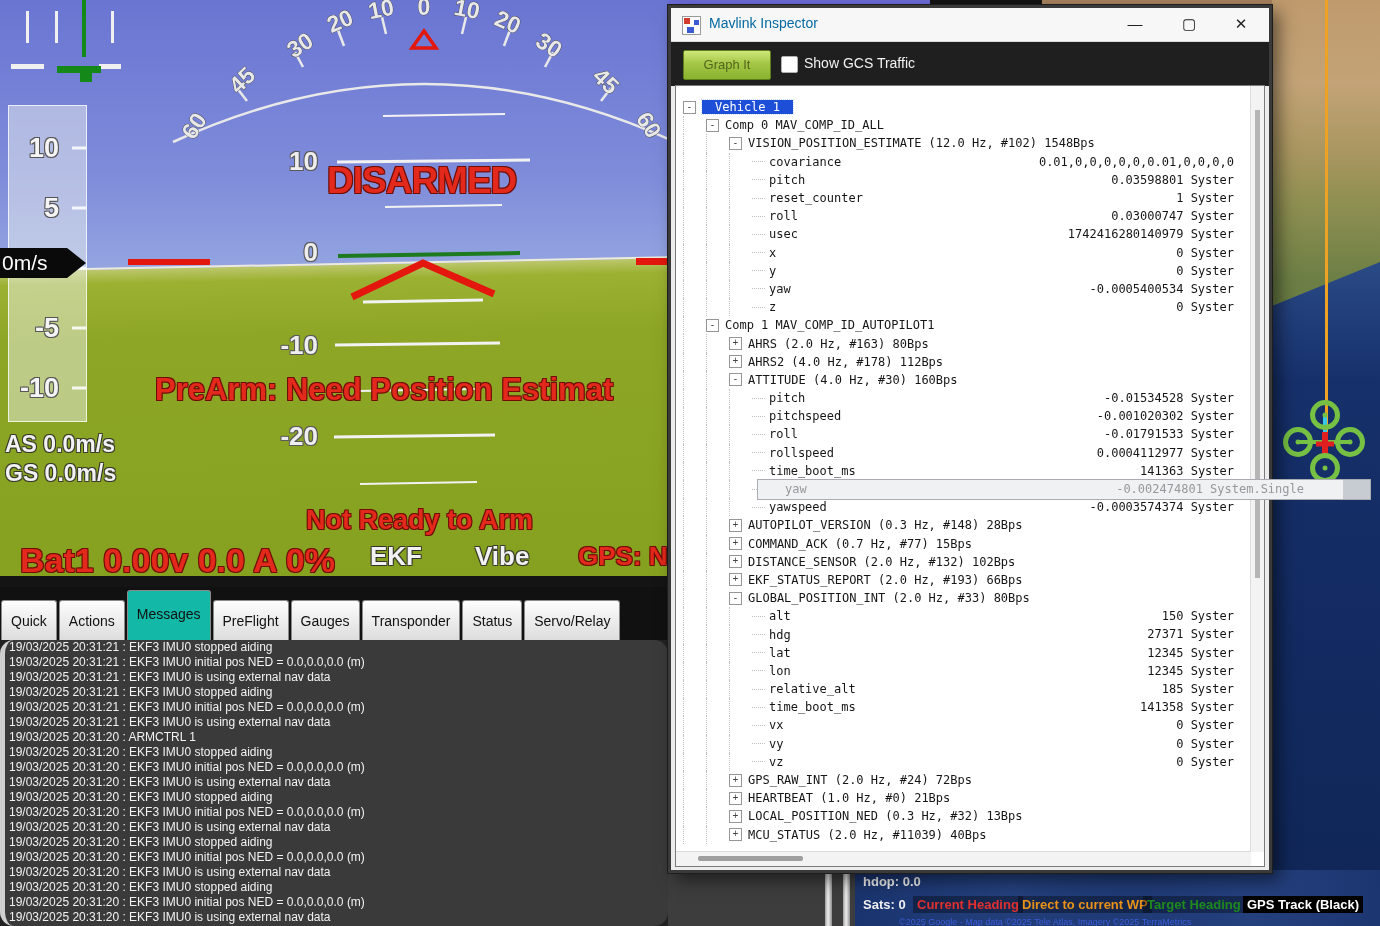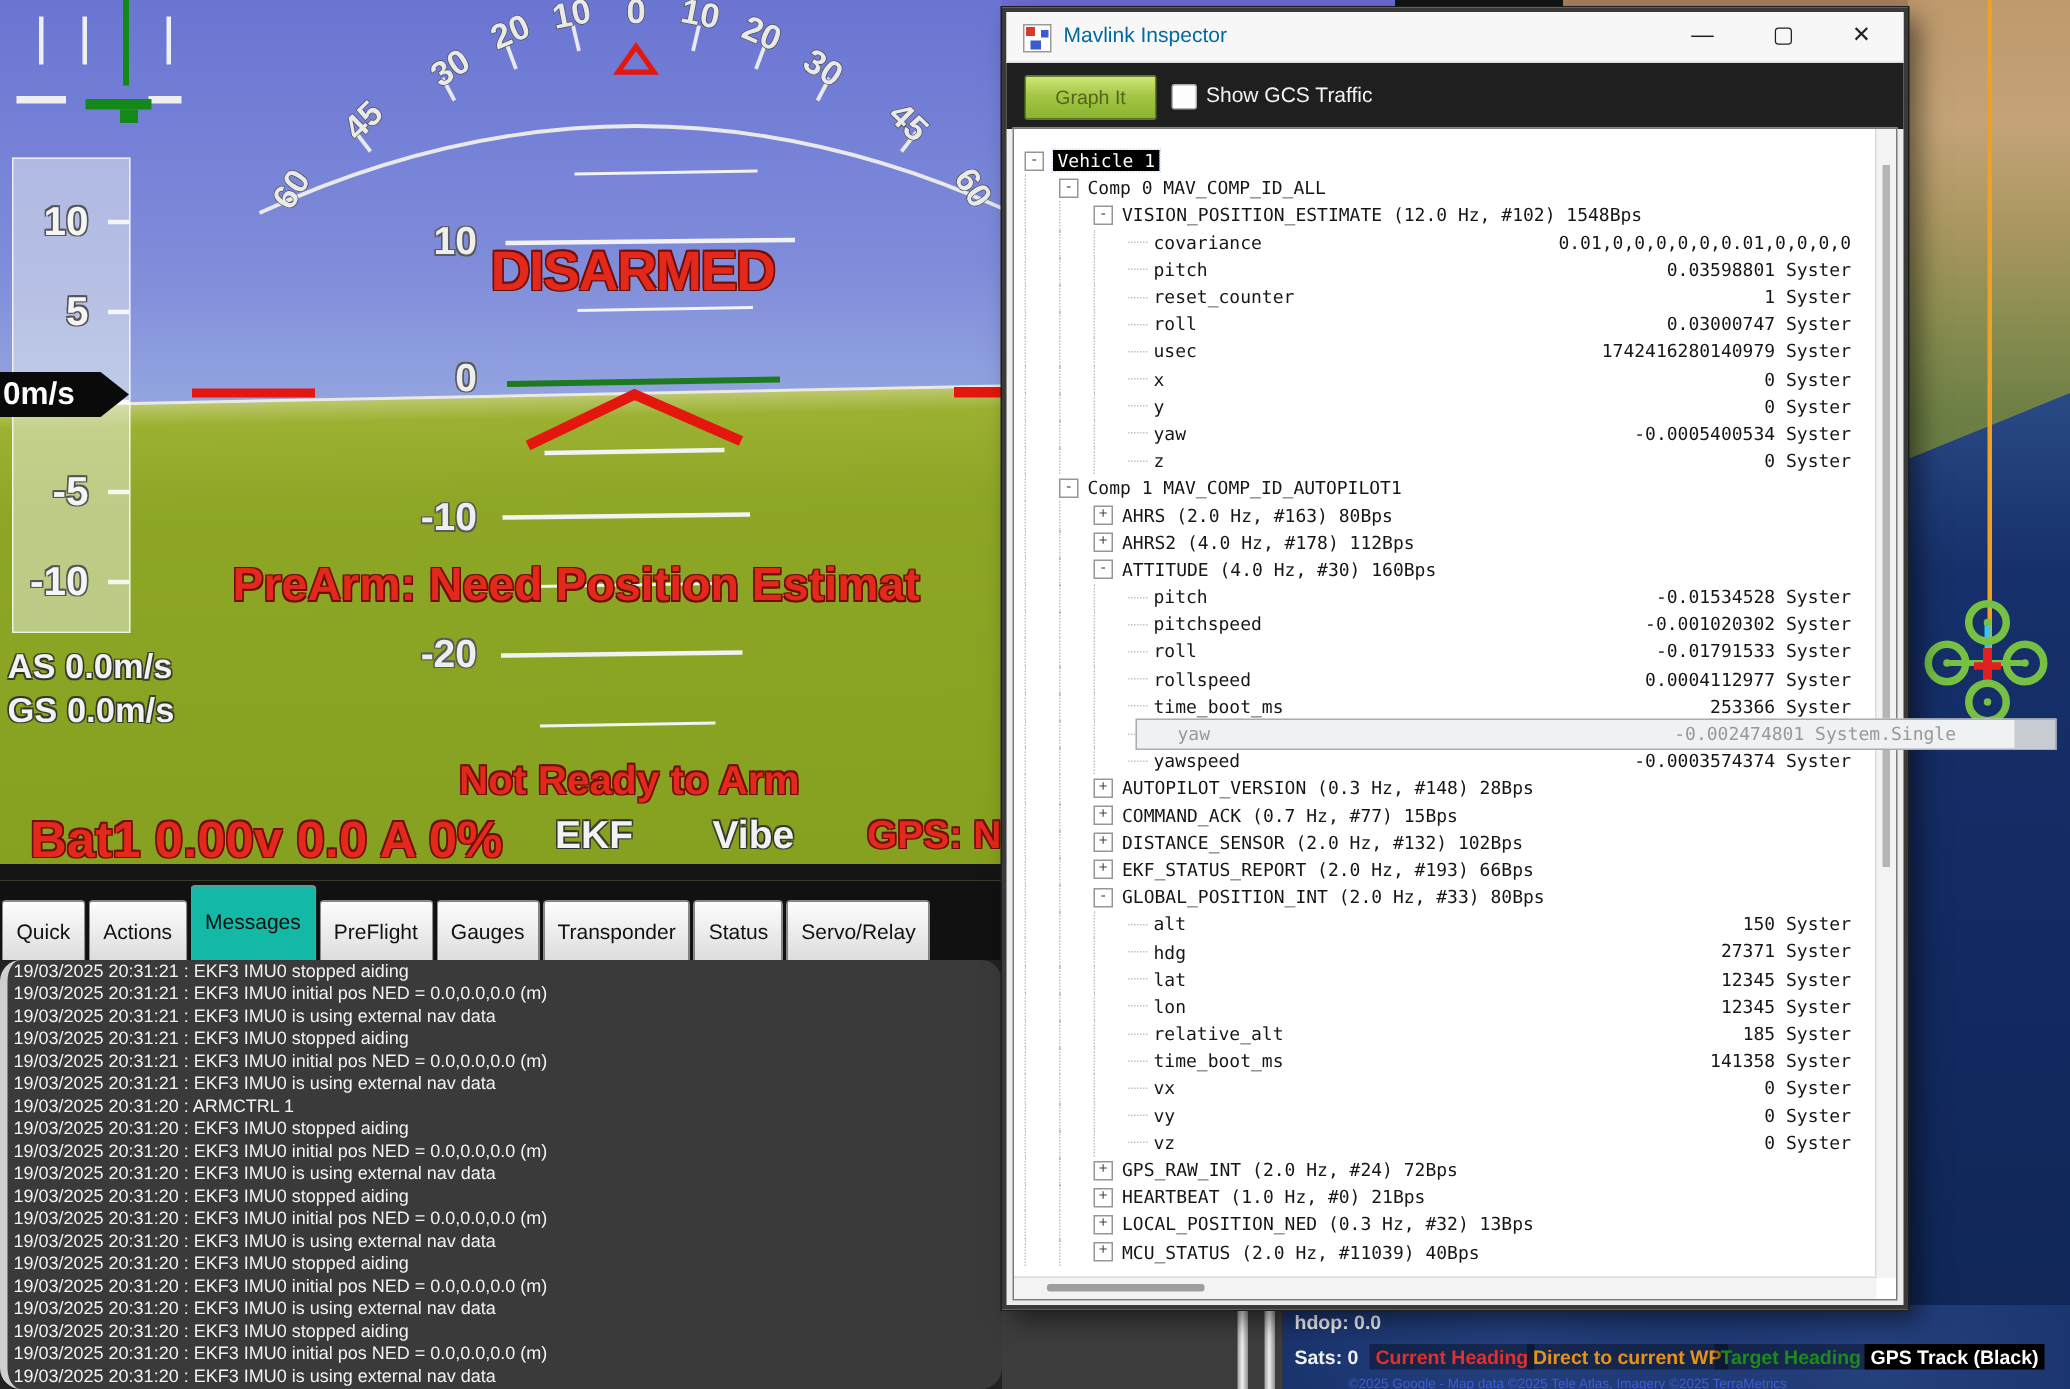--- a/index.html
+++ b/index.html
@@ -19,21 +19,21 @@
   .red{color:#e3281c;text-shadow:-1px -1px 0 #6e0e06,1px -1px 0 #6e0e06,-1px 1px 0 #6e0e06,1px 1px 0 #6e0e06;}
   .white{color:#f2f2f2;}
   
   #speedtape{position:absolute;left:8px;top:105px;width:77px;height:315px;
              background:rgba(240,244,238,.48);border:1px solid rgba(255,255,255,.75);}
   .tapenum{position:absolute;left:0;width:50px;text-align:right;font-weight:bold;font-size:27px;color:#f5f5f5;
            text-shadow:-1px -1px 0 #555,1px -1px 0 #555,-1px 1px 0 #555,1px 1px 0 #555;transform:translateY(-50%);}
   .tapetick{position:absolute;left:63px;width:14px;height:3px;background:rgba(255,255,255,.85);transform:translateY(-50%);}
   #speedpointer{position:absolute;left:0;top:248px;width:86px;height:30px;background:#0a0a0a;
                 clip-path:polygon(0 0,78% 0,100% 50%,78% 100%,0 100%);
-                color:#fff;font-weight:bold;font-size:21px;line-height:30px;padding-left:2px;box-sizing:border-box;}
+                color:#fff;font-weight:normal;font-size:21px;line-height:30px;padding-left:2px;box-sizing:border-box;}
   
   .htick{position:absolute;background:#f0f0f0;}
   .hgreen{position:absolute;background:#15881a;}
   
   .pitchnum{position:absolute;width:60px;text-align:right;font-weight:bold;font-size:26px;color:#eee;
             text-shadow:-1px -1px 0 #5a5a5a,1px -1px 0 #5a5a5a,-1px 1px 0 #5a5a5a,1px 1px 0 #5a5a5a;
             transform:translateY(-50%);}
   
   #tabbar{position:absolute;left:0;top:587px;width:668px;height:53px;background:#111;overflow:hidden;}
   .tab{position:relative;display:inline-block;margin:11px 1px 0 1px;padding:0 9px;height:40px;line-height:40px;
@@ -83,21 +83,21 @@
   #gcs-box{position:absolute;left:110px;top:14px;width:15px;height:15px;background:#fdfdfd;border:1px solid #b0b0b0;border-radius:2px;}
   #gcs-label{position:absolute;left:133px;top:13px;font-size:14px;color:#f2f2f2;}
   #treepanel{position:absolute;left:4px;top:77px;width:590px;height:782px;background:#fff;border:1px solid #7a7a7a;box-sizing:border-box;overflow:hidden;}
   #tree-rows{position:absolute;left:0;top:0;right:13px;bottom:14px;overflow:hidden;padding-top:12px;
              font-family:"DejaVu Sans Mono",monospace;font-size:12px;color:#161616;}
   .trow{position:relative;height:18.2px;display:flex;align-items:center;padding-left:7px;white-space:nowrap;}
   .guide{width:22px;height:100%;border-left:1px dotted #c2c2c2;flex:0 0 auto;}
   .ebox{flex:0 0 auto;width:11px;height:11px;border:1px solid #969696;background:#fff;color:#444;
         font-size:10px;line-height:9px;text-align:center;margin-right:6px;font-family:"Liberation Sans",sans-serif;}
   .stub{flex:0 0 auto;width:13px;height:0;border-top:1px dotted #c2c2c2;margin-right:4px;}
-  .lbl.sel{background:#000000;color:#fff;padding:0 3px;outline:1px dotted #cfe0f7;}
+  .lbl.sel{background:#1d4ed8;color:#fff;padding:0 13px;outline:1px dotted #cfe0f7;}
   .val{position:absolute;right:17px;top:0;line-height:18.2px;}
   #vscroll{position:absolute;right:0;top:0;width:13px;bottom:14px;background:#f3f3f3;border-left:1px solid #dcdcdc;}
   #vscroll .thumb{position:absolute;left:4px;top:24px;width:5px;height:468px;background:#b5b5b5;}
   #hscroll{position:absolute;left:0;right:13px;bottom:0;height:14px;background:#f3f3f3;border-top:1px solid #dcdcdc;}
   #hscroll .thumb{position:absolute;left:22px;top:4px;width:105px;height:5px;background:#9e9e9e;border-radius:2px;}
   
   #tooltip-row{position:absolute;left:757px;top:479px;width:614px;height:21px;z-index:9;
                background:#f0f1f2;border:1px solid #a9adb2;box-sizing:border-box;
                font-family:"DejaVu Sans Mono",monospace;font-size:12px;color:#97989b;}
   #tooltip-row .tname{position:absolute;left:27px;top:2px;}
@@ -421,21 +421,21 @@
             <span class="stub"></span>
             <span class="lbl">rollspeed</span>
             <span class="val">0.0004112977 Syster</span>
           </div>
           <div class="trow">
             <span class="guide"></span>
             <span class="guide"></span>
             <span class="guide"></span>
             <span class="stub"></span>
             <span class="lbl">time_boot_ms</span>
-            <span class="val">253366 Syster</span>
+            <span class="val">141363 Syster</span>
           </div>
           <div class="trow">
             <span class="guide"></span>
             <span class="guide"></span>
             <span class="guide"></span>
             <span class="stub"></span>
             <span class="lbl">yaw</span>
             <span class="val">-0.002474801 System.Single</span>
           </div>
           <div class="trow">

